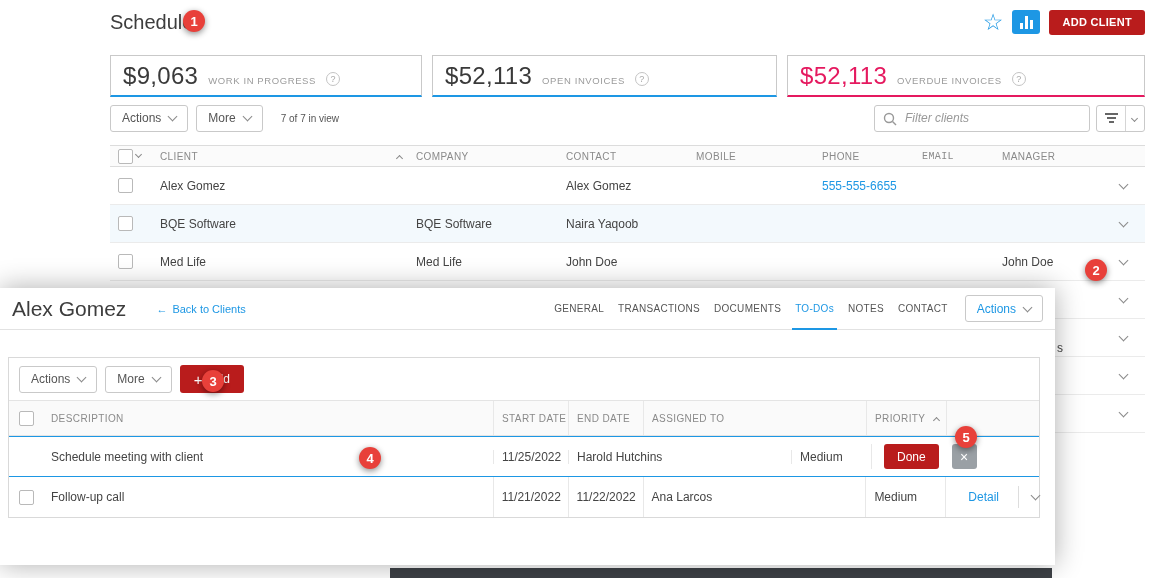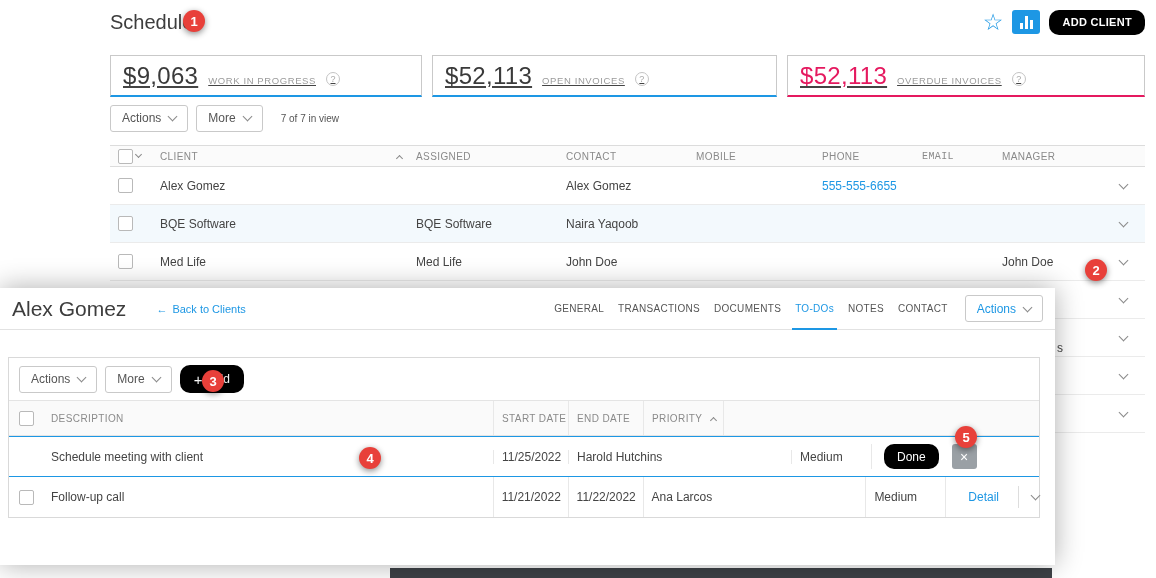--- a/index.html
+++ b/index.html
@@ -5,39 +5,39 @@
   *{margin:0;padding:0;box-sizing:border-box;}
   body{font-family:"Liberation Sans",sans-serif;color:#444;background:#fff;}
   .screen{position:relative;width:1156px;height:578px;background:#fff;overflow:hidden;}
 
   
   .caret{display:inline-block;width:7px;height:7px;border-right:1.5px solid #8a8a8a;border-bottom:1.5px solid #8a8a8a;transform:rotate(45deg);margin-top:-3px;flex:none;}
   .caret.up{transform:rotate(-135deg);margin-top:4px;}
   .caret.tiny{width:5px;height:5px;}
   .checkbox{display:inline-block;width:15px;height:15px;border:1px solid #b9b9b9;border-radius:2px;background:#fff;cursor:pointer;flex:none;}
   .btn-outline{display:inline-flex;align-items:center;gap:8px;height:27px;padding:0 11px;background:#fff;border:1px solid #c9c9c9;border-radius:3px;font-size:12px;color:#555;font-family:inherit;cursor:pointer;}
-  .btn-primary{display:inline-flex;align-items:center;justify-content:center;background:#000000;color:#fff;border:none;border-radius:10px;font-family:inherit;cursor:pointer;}
+  .btn-primary{display:inline-flex;align-items:center;justify-content:center;background:#b91c1c;color:#fff;border:none;border-radius:3px;font-family:inherit;cursor:pointer;}
   .link{color:#1d97e4;}
 
   
   .page-header{position:absolute;left:110px;top:4px;width:1035px;height:36px;display:flex;align-items:center;}
   .page-title{font-size:20px;font-weight:400;color:#3d3d3d;}
   .header-actions{margin-left:auto;display:flex;align-items:center;gap:9px;}
   .star{font-size:23px;color:#1d97e4;line-height:1;cursor:pointer;}
   .chart-btn{width:28px;height:24px;background:#1d97e4;border:none;border-radius:3px;display:flex;align-items:flex-end;justify-content:center;padding-bottom:5px;cursor:pointer;}
   .chart-icon{display:flex;align-items:flex-end;gap:2px;height:13px;}
   .chart-icon i{width:3px;background:#fff;display:block;}
   .chart-icon i:nth-child(1){height:6px;}
   .chart-icon i:nth-child(2){height:13px;}
   .chart-icon i:nth-child(3){height:9px;}
   .add-client{height:25px;padding:0 13px;font-size:11px;font-weight:bold;letter-spacing:.3px;}
 
   
   .kpi-row{position:absolute;left:110px;top:55px;width:1035px;display:flex;gap:10px;}
-  .kpi-card{height:42px;background:#fff;border:1px solid #c9c9c9;border-bottom:2px solid #1d97e4;display:flex;align-items:baseline;padding:0 12px;gap:10px;cursor:pointer;text-decoration:underline;}
+  .kpi-card{height:42px;background:#fff;border:1px solid #c9c9c9;border-bottom:2px solid #1d97e4;display:flex;align-items:baseline;padding:0 12px;gap:10px;cursor:pointer;}
   .kpi-card.k1{width:312px;}
   .kpi-card.k2{width:345px;}
   .kpi-card.k3{flex:1;border-bottom-color:#e5195f;}
   .kpi-value{font-size:24px;color:#3a3a3a;letter-spacing:.3px;line-height:40px;}
   .k3 .kpi-value{color:#e5195f;}
   .kpi-label{font-size:9.5px;color:#9b9b9b;letter-spacing:.6px;}
   .help-circle{width:14px;height:14px;border:1px solid #c4c4c4;border-radius:50%;color:#a8a8a8;font-size:9px;display:inline-flex;align-items:center;justify-content:center;align-self:center;margin-top:6px;cursor:pointer;flex:none;}
 
   
   .toolbar-row{position:absolute;left:110px;top:104px;width:1035px;height:28px;display:flex;align-items:center;gap:8px;}
@@ -148,35 +148,53 @@
   <section class="toolbar-row">
     <button class="btn-outline">
       <span>Actions</span>
       <span class="caret"></span>
     </button>
     <button class="btn-outline">
       <span>More</span>
       <span class="caret"></span>
     </button>
     <span class="view-count">7 of 7 in view</span>
+    <div class="toolbar-right">
+      <div class="filter-input-wrap">
+        <svg class="search-icon" width="14" height="14" viewBox="0 0 14 14">
+            <circle cx="6" cy="6" r="4.5" fill="none" stroke="#999" stroke-width="1.4"></circle>
+            <line x1="9.5" y1="9.5" x2="13" y2="13" stroke="#999" stroke-width="1.4"></line>
+          </svg>
+        <input class="filter-input" value="" placeholder="Filter clients" style="">
+      </div>
+      <div class="filter-btn">
+        <span class="funnel">
+            <i></i>
+            <i></i>
+            <i></i>
+          </span>
+        <span class="fdiv"></span>
+        <span class="caret tiny"></span>
+      </div>
+    </div>
   </section>
 
   <section class="clients-table">
     <div class="thead">
       <div class="c-cb">
           <span class="checkbox"></span>
         </div>
       <div class="c-ddl">
           <span class="caret tiny"></span>
         </div>
       <div class="c-client">
         <span>CLIENT</span>
         <span class="caret up tiny"></span>
       </div>
-      <div class="c-company">ASSIGNED</div>
+      <div class="c-company">COMPANY</div>
       <div class="c-contact">CONTACT</div>
       <div class="c-mobile">MOBILE</div>
       <div class="c-phone">PHONE</div>
       <div class="c-email">EMAIL</div>
       <div class="c-manager">MANAGER</div>
       <div class="c-end"></div>
     </div>
 
     <div class="trow">
       <div class="c-cb">
@@ -334,20 +352,21 @@
         </button>
       </div>
 
       <div class="todo-thead">
         <div class="t-cb">
             <span class="checkbox"></span>
           </div>
         <div class="t-desc">DESCRIPTION</div>
         <div class="t-start">START DATE</div>
         <div class="t-end">END DATE</div>
+        <div class="t-assigned">ASSIGNED TO</div>
         <div class="t-priority">
           <span>PRIORITY</span>
           <span class="caret up tiny"></span>
         </div>
         <div class="t-action"></div>
       </div>
 
       <div class="todo-row selected">
         <div class="t-cb"></div>
         <div class="t-desc">Schedule meeting with client</div>

